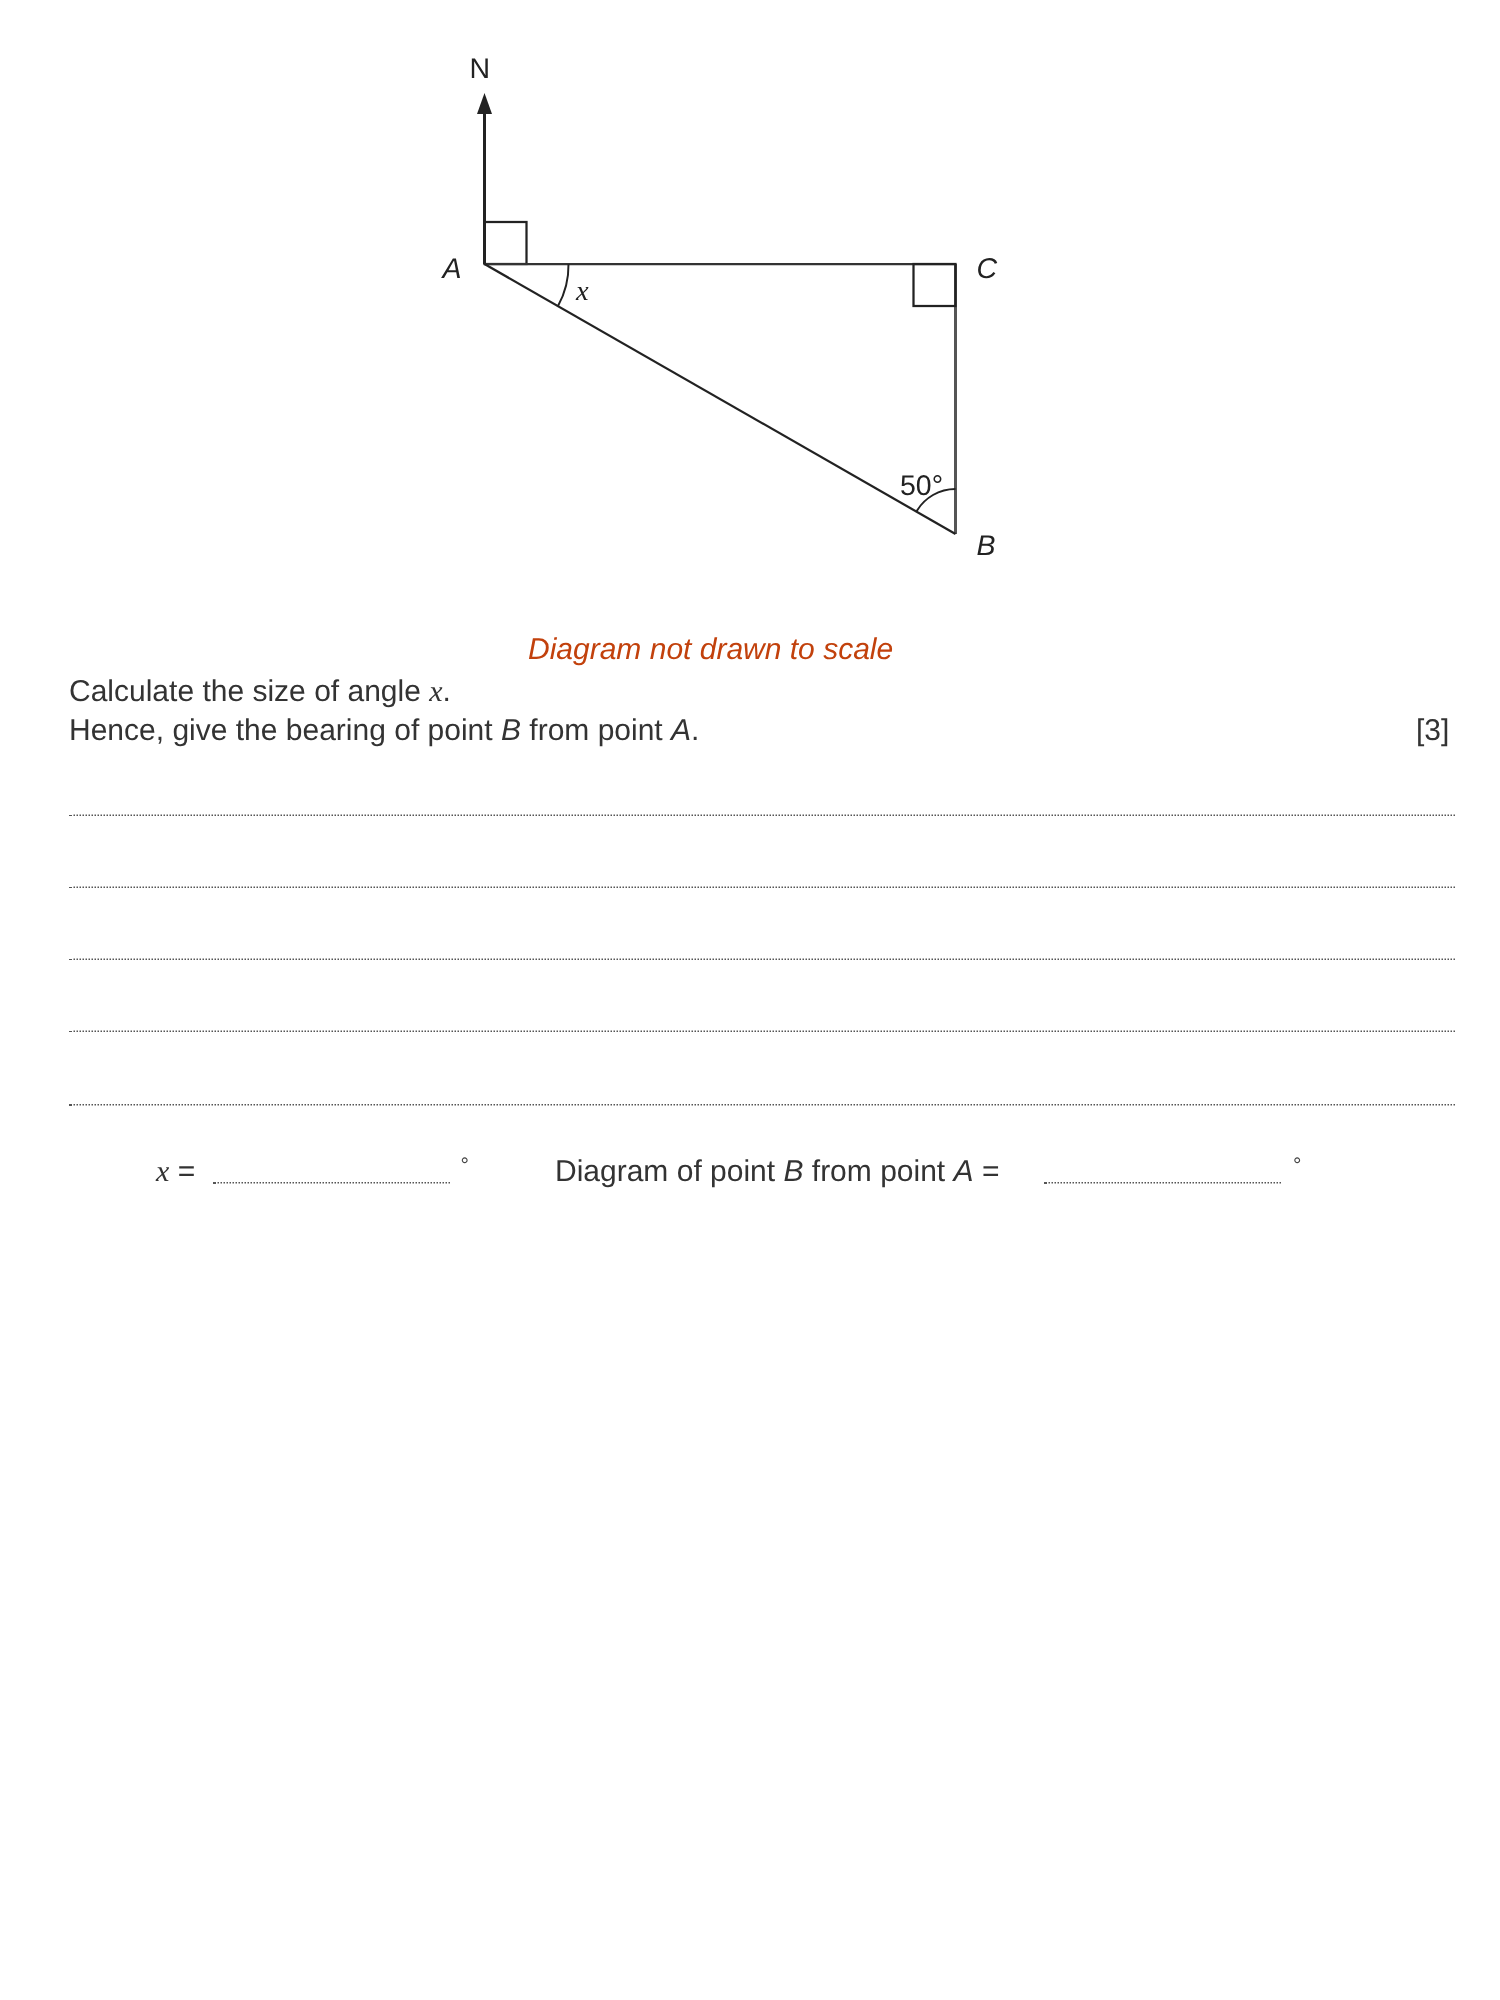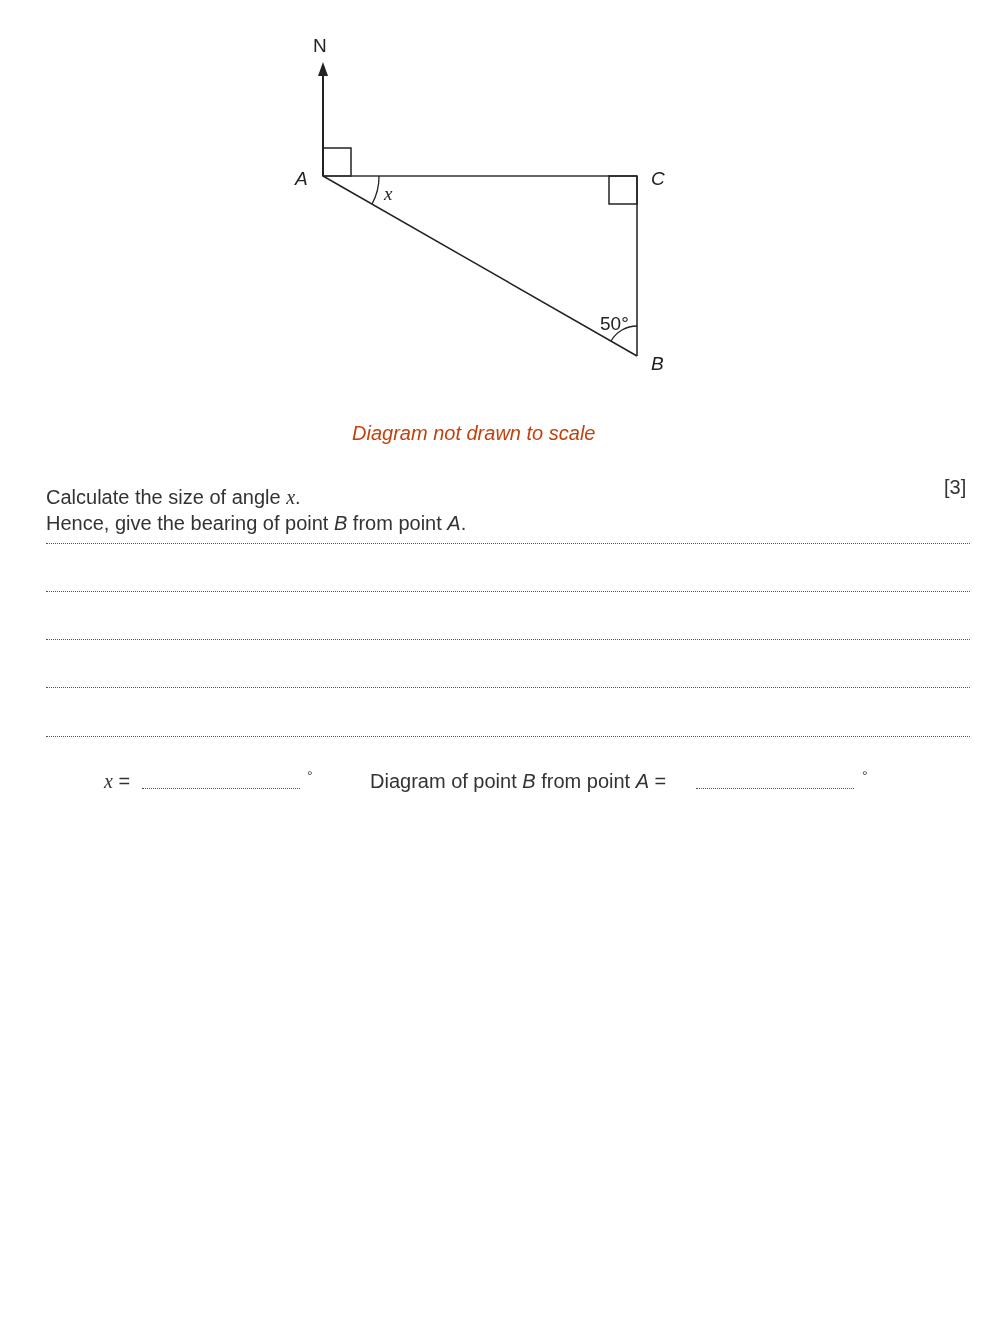--- a/index.html
+++ b/index.html
@@ -1,19 +1,19 @@
 <!DOCTYPE html>
 <html><head>
 <meta charset="utf-8">
 <style>
   html, body { margin:0; padding:0; background:#ffffff; }
   body { width:1000px; height:1333px; position:relative; font-family:"Liberation Sans", sans-serif; color:#222; overflow:hidden; }
   .diagram { position:absolute; left:0; top:0; width:1000px; height:420px; }
   .caption { position:absolute; left:352px; top:376px; font-size:20px; font-style:italic; color:#c2410c;margin-top:46px; }
-  .q { position:absolute; left:46px; font-size:20px; color:#333;margin-top:36px; }
+  .q { position:absolute; left:46px; font-size:20px; color:#333; }
   .q1 { top:450px; }
   .q2 { top:476px; }
   .marks { position:absolute; left:944px; top:476px; font-size:20px; color:#333; }
   .dotline { position:absolute; left:46px; width:924px; border-bottom:1px dotted #555; height:0; }
   .ans { position:absolute; top:770px; font-size:20px; color:#333; }
   .ansline { position:absolute; top:788px; border-bottom:1px dotted #555; height:0; }
   .deg { position:absolute; top:768px; font-size:14px; color:#444; }
   .var { font-family:"Liberation Serif", serif; font-style:italic; }
   i { font-style:italic; }
 </style>

